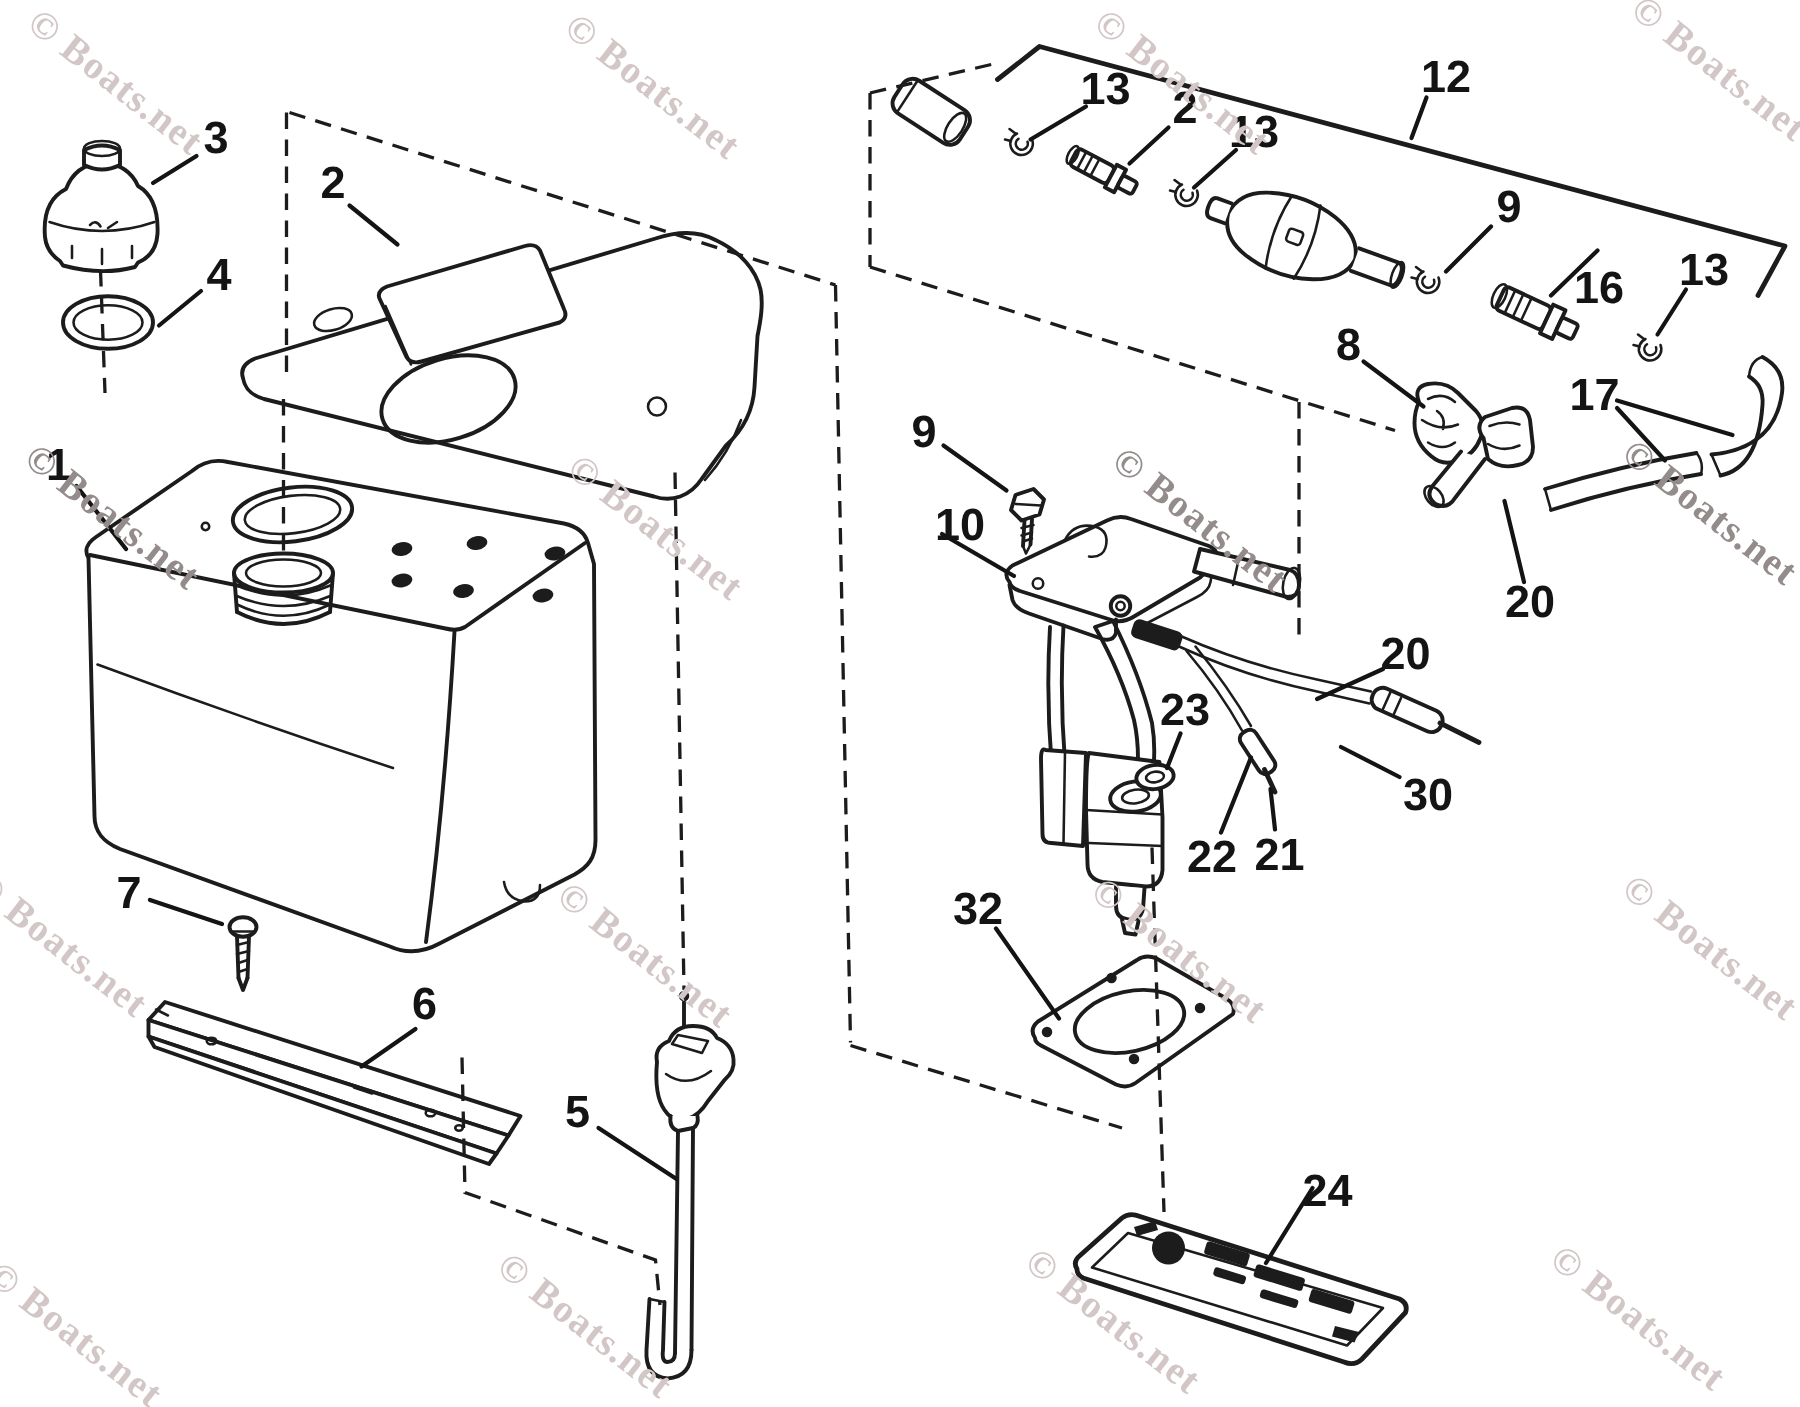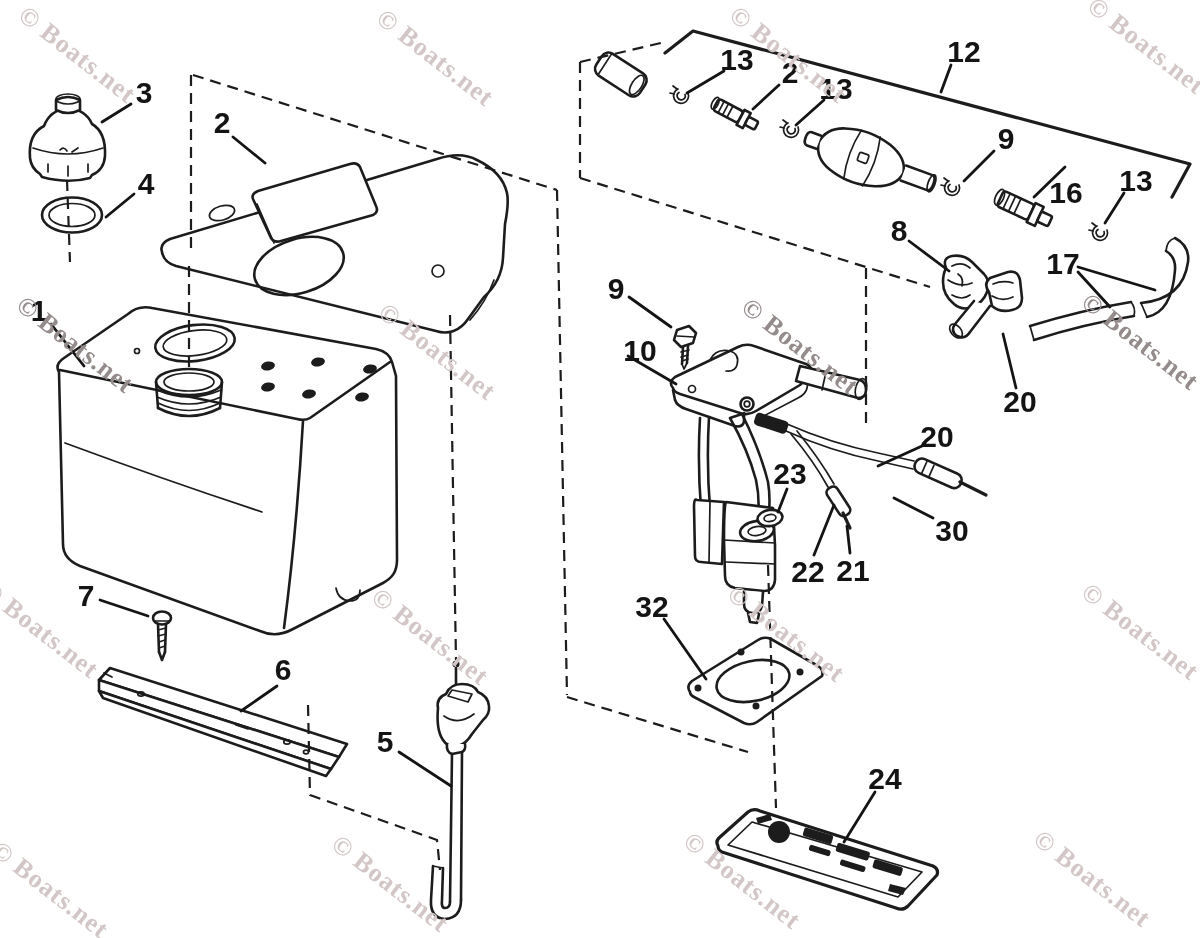--- a/index.html
+++ b/index.html
@@ -320,21 +320,21 @@
     <div class="callout" style="left: 790px; top: 73px;">2</div>
     <div class="callout" style="left: 1006px; top: 139px;">9</div>
     <div class="callout" style="left: 1066px; top: 155px; margin-top: 38px;">16</div>
     <div class="callout" style="left: 1063px; top: 264px;">17</div>
     <div class="callout" style="left: 1020px; top: 402px;">20</div>
     <div class="callout" style="left: 937px; top: 437px;">20</div>
     <div class="callout" style="left: 952px; top: 531px;">30</div>
     <div class="callout" style="left: 853px; top: 571px;">21</div>
     <div class="callout" style="left: 808px; top: 572px;">22</div>
     <div class="callout" style="left: 790px; top: 474px;">23</div>
-    <div class="callout" style="left: 885px; top: 779px;">24</div>
+    <div class="callout" style="left: 885px; top: 795px;">24</div>
     <div class="callout" style="left: 652px; top: 607px;">32</div>
     <div class="watermark" style="left: 77px; top: 55px; color: rgb(210, 198, 198); transform: translate(-50%, -50%) rotate(38deg);">© Boats.net</div>
     <div class="watermark" style="left: 435px; top: 58px; color: rgb(210, 198, 198); transform: translate(-50%, -50%) rotate(38deg);">© Boats.net</div>
     <div class="watermark" style="left: 788px; top: 55px; color: rgb(210, 198, 198); transform: translate(-50%, -50%) rotate(38deg);">© Boats.net</div>
     <div class="watermark" style="left: 1146px; top: 46px; color: rgb(210, 198, 198); transform: translate(-50%, -50%) rotate(38deg);">© Boats.net</div>
     <div class="watermark" style="left: 75px; top: 345px; color: rgb(148, 139, 139); transform: translate(-50%, -50%) rotate(38deg);">© Boats.net</div>
     <div class="watermark" style="left: 437px; top: 352px; color: rgb(210, 198, 198); transform: translate(-50%, -50%) rotate(38deg);">© Boats.net</div>
     <div class="watermark" style="left: 800px; top: 347px; color: rgb(148, 139, 139); transform: translate(-50%, -50%) rotate(38deg);">© Boats.net</div>
     <div class="watermark" style="left: 1140px; top: 342px; color: rgb(148, 139, 139); transform: translate(-50%, -50%) rotate(38deg);">© Boats.net</div>
     <div class="watermark" style="left: 40px; top: 630px; color: rgb(210, 198, 198); transform: translate(-50%, -50%) rotate(38deg);">© Boats.net</div>

